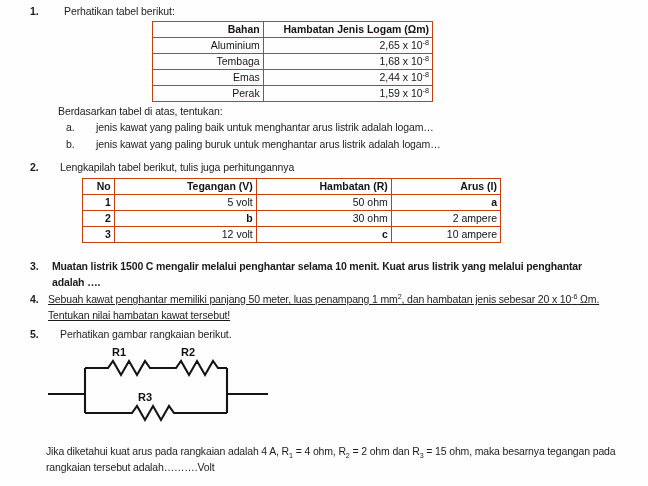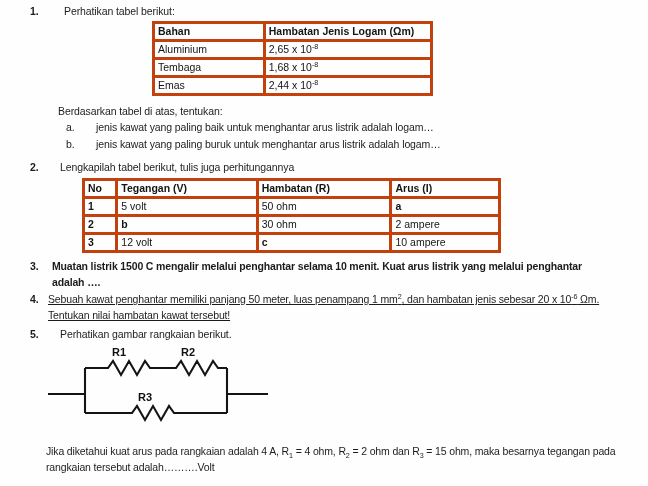--- a/index.html
+++ b/index.html
@@ -58,23 +58,23 @@
 
   
   table.sheet {
     position: absolute;
     border-collapse: collapse;
     font-size: 10.5px;
     color: #141414;
     background: transparent;
   }
   table.sheet td, table.sheet th {
-    border: 3px solid #c2410c;
+    border: 1px solid #c2410c;
     padding: 1px 3px;
-    text-align: left;
+    text-align: right;
     font-weight: 400;
     line-height: 13px;
     height: 13px;
   }
   table.sheet th {
     font-weight: 700;
   }
   table.sheet td.b { font-weight: 700; }
 
   
@@ -130,20 +130,26 @@
       <tr>
         <td>Tembaga</td>
         <td>
           <span>1,68 x 10</span><sup>-8</sup>
         </td>
       </tr>
       <tr>
         <td>Emas</td>
         <td>
           <span>2,44 x 10</span><sup>-8</sup>
+        </td>
+      </tr>
+      <tr>
+        <td>Perak</td>
+        <td>
+          <span>1,59 x 10</span><sup>-8</sup>
         </td>
       </tr>
     </tbody>
   </table>
 
   <div class="txt" style="left:46px; top:104px;">Berdasarkan tabel di atas, tentukan:</div>
 
   <div class="lbl" style="left:66px; top:120px;">a.</div>
   <div class="txt" style="left:84px; top:120px;">jenis kawat yang paling baik untuk menghantar arus listrik adalah logam…</div>
 

